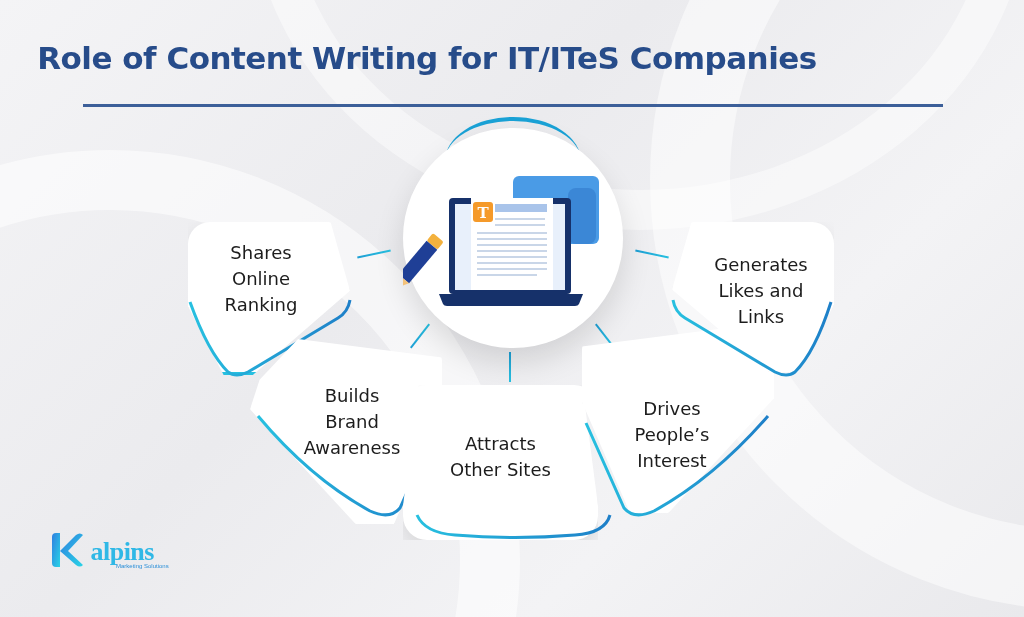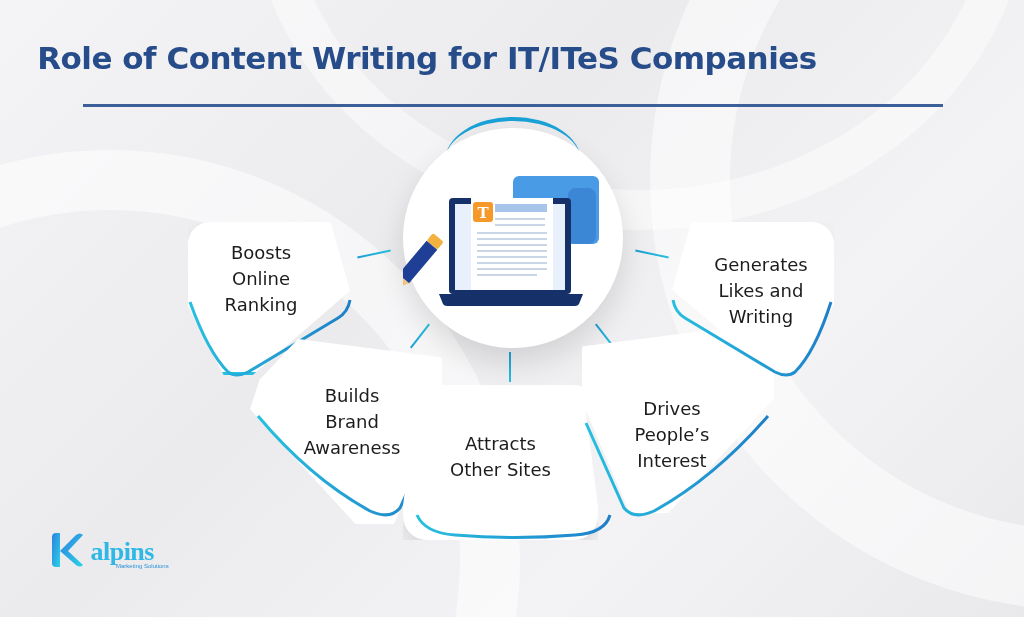--- a/index.html
+++ b/index.html
@@ -74,21 +74,21 @@
       <polygon points="0,54 14,54 7,66" fill="#f3c27a"></polygon>
       <polygon points="5,62 9,62 7,66" fill="#16316a"></polygon>
     </g>
   </svg>
 </div>
 
 <div class="card" style="left:188px;top:222px;width:162px;height:150px;border-radius:22px;
             clip-path:polygon(0 0,88% 0,100% 45%,40% 100%,22% 100%,0 55%);
             border-bottom:3px solid #27c0e0;">
   <div style="transform:translate(-8px,-18px);">
-    <span>Boosts</span>
+    <span>Shares</span>
     <span>Online</span>
     <span>Ranking</span>
   </div>
 </div>
 <svg style="position:absolute;left:188px;top:222px;" width="170" height="160">
   <path d="M2 80 Q20 130 40 150 Q48 156 60 150 L150 96 Q160 90 162 78" fill="none" stroke="url(#g1)" stroke-width="3"></path>
   <defs>
       <linearGradient id="g1" x1="0" x2="1">
         <stop offset="0" stop-color="#27c0e0"></stop>
         <stop offset="1" stop-color="#1e7fc8"></stop>
@@ -147,21 +147,21 @@
         <stop offset="1" stop-color="#1e7fc8"></stop>
       </linearGradient>
     </defs>
 </svg>
 
 <div class="card" style="left:672px;top:222px;width:162px;height:150px;border-radius:22px;
             clip-path:polygon(12% 0,100% 0,100% 55%,78% 100%,60% 100%,0 45%);">
   <div style="transform:translate(8px,-18px);margin-top:24px;">
     <span>Generates</span>
     <span>Likes and</span>
-    <span>Writing</span>
+    <span>Links</span>
   </div>
 </div>
 <svg style="position:absolute;left:665px;top:222px;" width="175" height="160">
   <path d="M8 78 Q10 90 20 96 L110 150 Q122 156 130 150 Q150 130 166 80" fill="none" stroke="url(#g5)" stroke-width="3"></path>
   <defs>
       <linearGradient id="g5" x1="0" x2="1">
         <stop offset="0" stop-color="#27c0e0"></stop>
         <stop offset="1" stop-color="#1e7fc8"></stop>
       </linearGradient>
     </defs>

